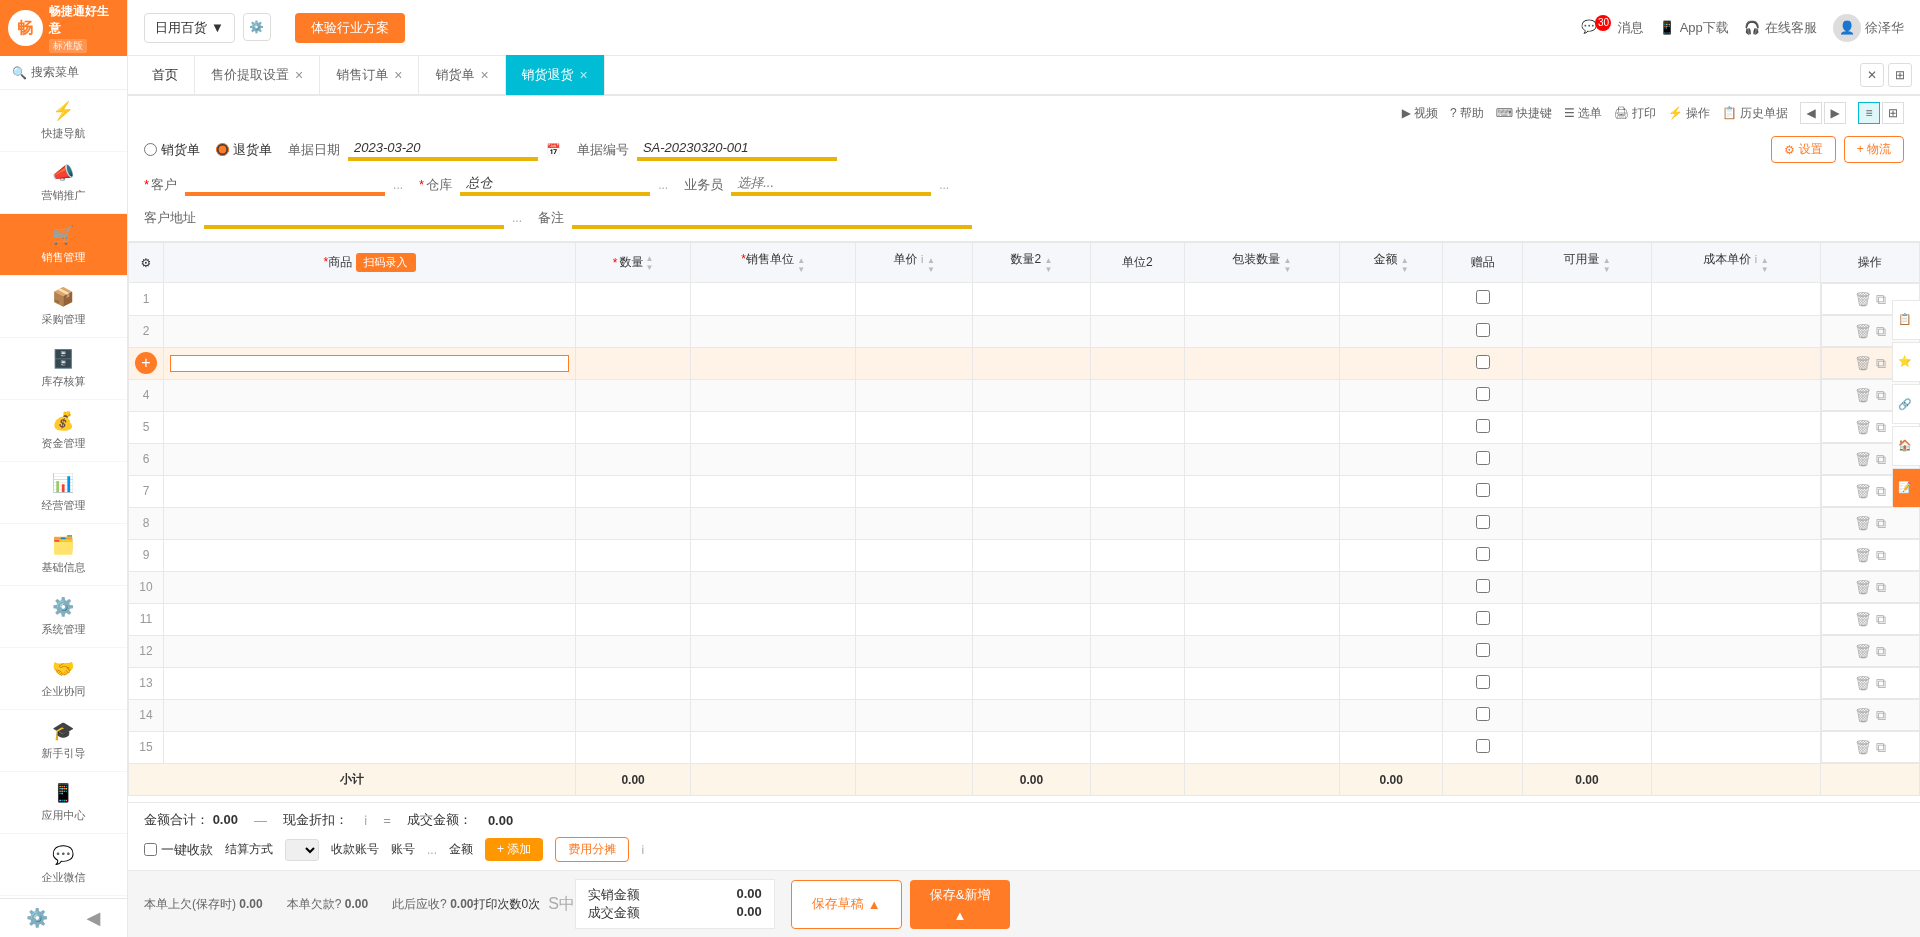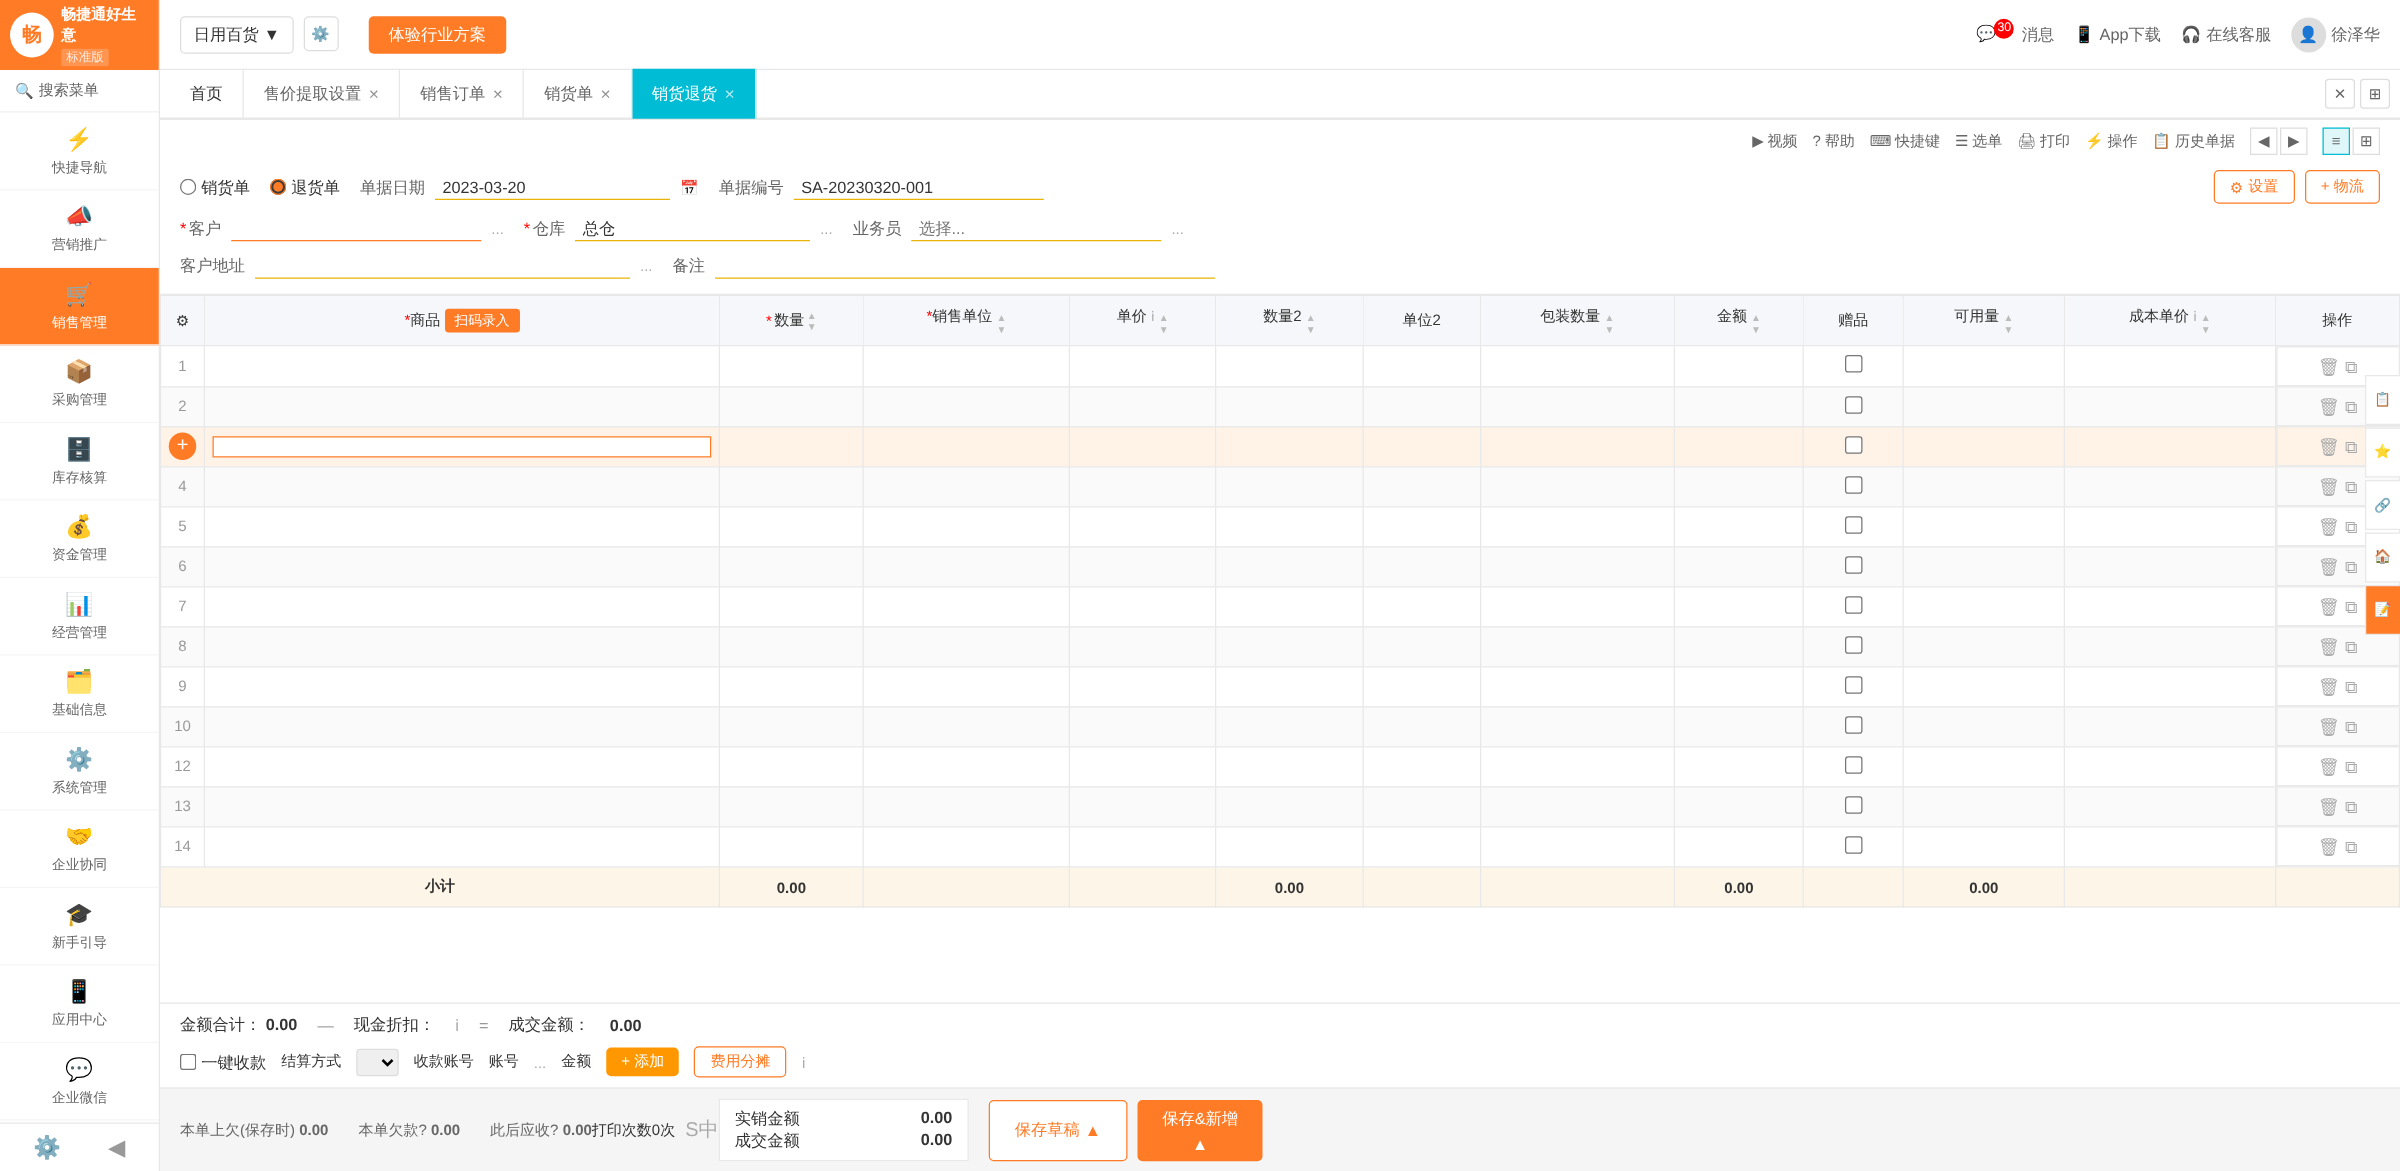--- a/index.html
+++ b/index.html
@@ -46,21 +46,21 @@
     
     .form-area { background: #fff; padding: 12px 16px; border-bottom: 1px solid #e8e8e8; }
     .form-row { display: flex; align-items: center; gap: 16px; margin-bottom: 10px; }
     .form-row:last-child { margin-bottom: 0; }
     .radio-group { display: flex; gap: 16px; align-items: center; }
     .radio-item { display: flex; align-items: center; gap: 4px; cursor: pointer; font-size: 13px; }
     .radio-item input[type="radio"] { accent-color: #ff7b25; }
     .form-field { display: flex; align-items: center; gap: 8px; }
     .form-label { color: #666; font-size: 13px; white-space: nowrap; }
     .form-label.required::before { content: '*'; color: #f00; margin-right: 2px; }
-    .form-input { border: none; border-bottom: 1px solid #eab308; padding: 2px 6px; font-size: 13px; color: #333; min-width: 120px; outline: none; }
+    .form-input { border: none; border-bottom: 4px solid #eab308; padding: 2px 6px; font-size: 13px; color: #333; min-width: 120px; outline: none; font-style: italic; }
     .form-input.wide { min-width: 200px; }
     .form-dots { color: #aaa; cursor: pointer; }
     .form-actions-right { margin-left: auto; display: flex; gap: 8px; }
     .form-action-btn { border: 1px solid #ddd; border-radius: 4px; padding: 4px 12px; font-size: 12px; cursor: pointer; background: #fff; color: #666; display: flex; align-items: center; gap: 4px; }
     .form-action-btn.orange { border-color: #ff7b25; color: #ff7b25; }
     
     
     .table-wrapper { flex: 1; overflow: auto; background: #fff; }
     .data-table { width: 100%; border-collapse: collapse; font-size: 12px; }
     .data-table th { background: #f5f7fa; border: 1px solid #e8e8e8; padding: 8px 6px; font-weight: normal; color: #333; white-space: nowrap; text-align: center; position: sticky; top: 0; z-index: 1; }
@@ -614,20 +614,38 @@
               <td></td>
               <td class="checkbox-cell"><input type="checkbox" style=""></td>
               <td></td>
               <td></td>
               <td class="action-cell">
                 <span class="action-icon">🗑</span>
                 <span class="action-icon">⧉</span>
               </td>
             </tr>
             <tr>
+              <td class="row-num">11</td>
+              <td></td>
+              <td></td>
+              <td></td>
+              <td></td>
+              <td></td>
+              <td></td>
+              <td></td>
+              <td></td>
+              <td class="checkbox-cell"><input type="checkbox" style=""></td>
+              <td></td>
+              <td></td>
+              <td class="action-cell">
+                <span class="action-icon">🗑</span>
+                <span class="action-icon">⧉</span>
+              </td>
+            </tr>
+            <tr>
               <td class="row-num">12</td>
               <td></td>
               <td></td>
               <td></td>
               <td></td>
               <td></td>
               <td></td>
               <td></td>
               <td></td>
               <td class="checkbox-cell"><input type="checkbox" style=""></td>
@@ -651,20 +669,38 @@
               <td class="checkbox-cell"><input type="checkbox" style=""></td>
               <td></td>
               <td></td>
               <td class="action-cell">
                 <span class="action-icon">🗑</span>
                 <span class="action-icon">⧉</span>
               </td>
             </tr>
             <tr>
               <td class="row-num">14</td>
+              <td></td>
+              <td></td>
+              <td></td>
+              <td></td>
+              <td></td>
+              <td></td>
+              <td></td>
+              <td></td>
+              <td class="checkbox-cell"><input type="checkbox" style=""></td>
+              <td></td>
+              <td></td>
+              <td class="action-cell">
+                <span class="action-icon">🗑</span>
+                <span class="action-icon">⧉</span>
+              </td>
+            </tr>
+            <tr>
+              <td class="row-num">15</td>
               <td></td>
               <td></td>
               <td></td>
               <td></td>
               <td></td>
               <td></td>
               <td></td>
               <td></td>
               <td class="checkbox-cell"><input type="checkbox" style=""></td>
               <td></td>

